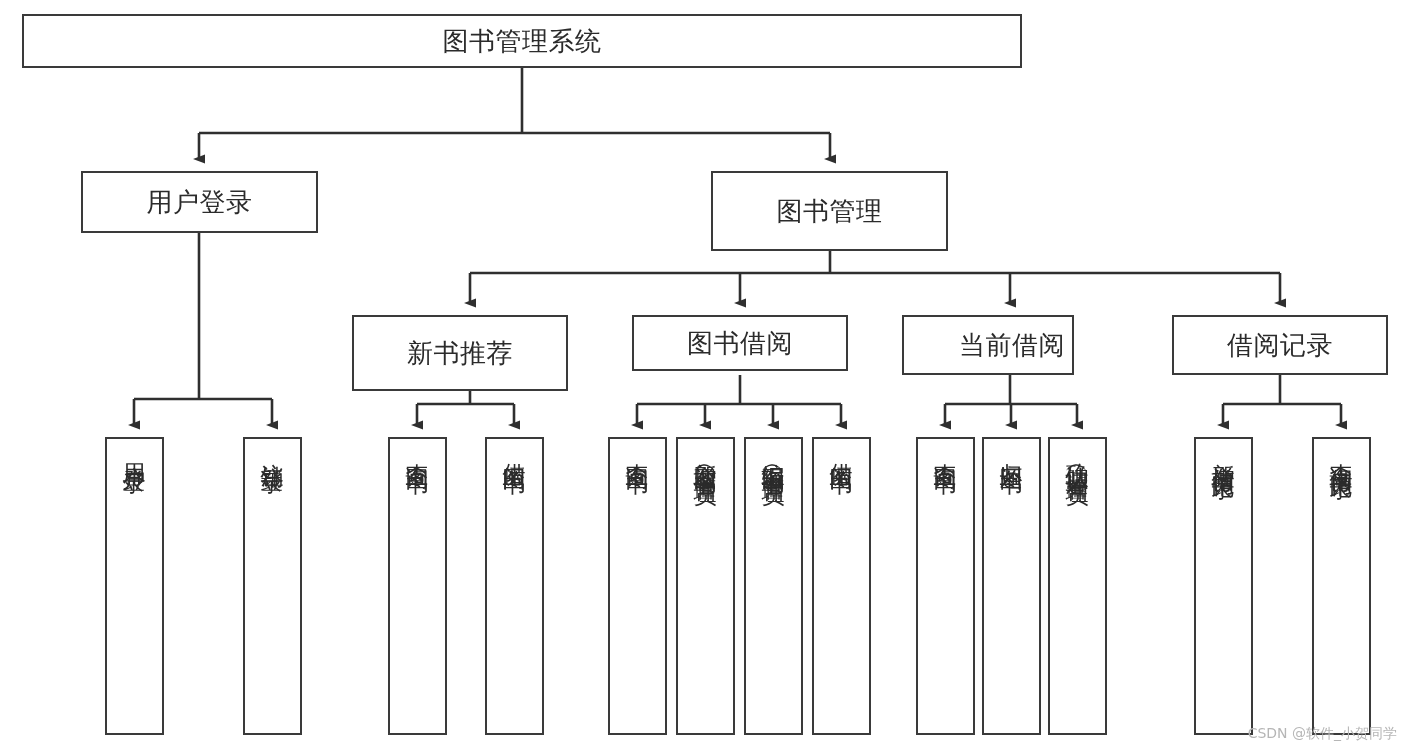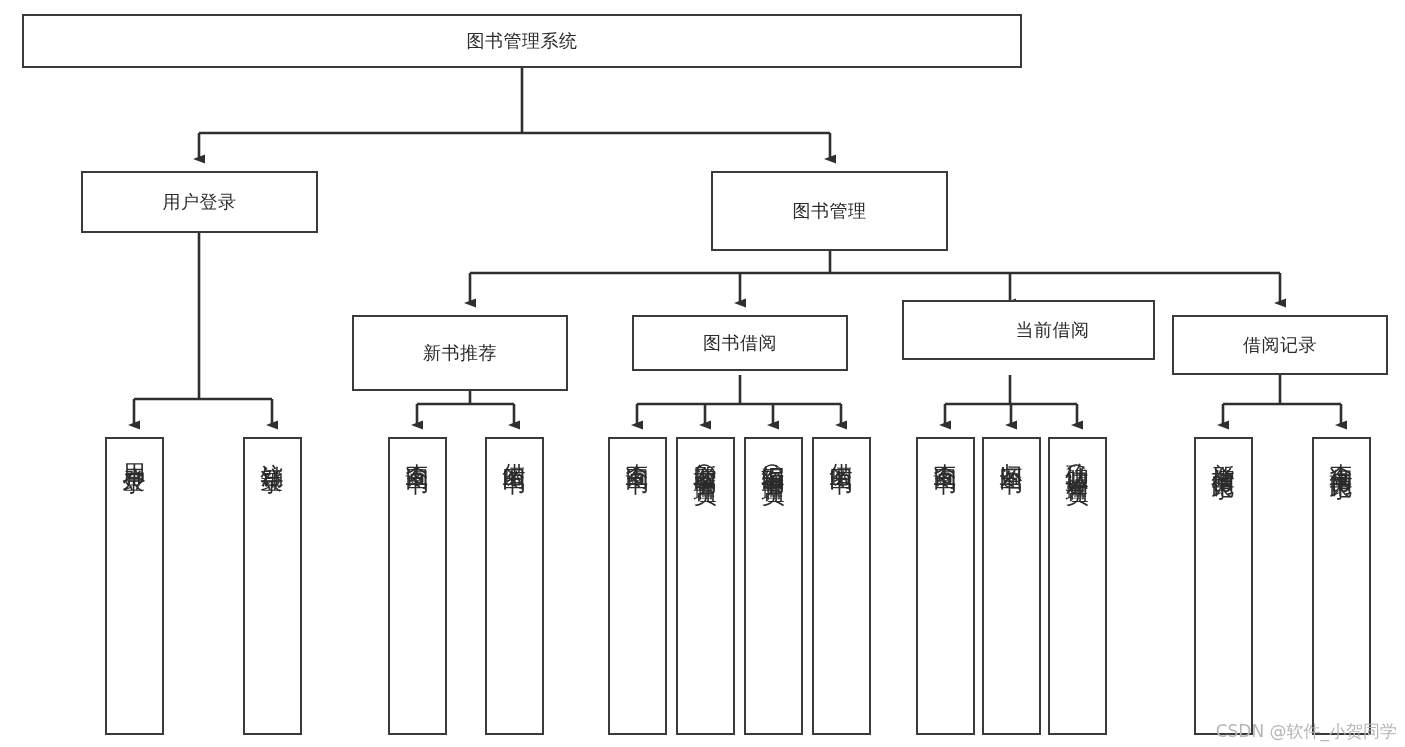--- a/index.html
+++ b/index.html
@@ -38,41 +38,41 @@
   }
   .node .label {
     display: block;
     text-align: center;
     line-height: 1.18;
     letter-spacing: 0.5px;
   }
   
   .node.h .label {
     writing-mode: horizontal-tb;
-    font-size: 18px;
+    font-size: 26px;
   }
   
   .node.v {
     align-items: flex-start;
     justify-content: center;
     padding-top: 6px;
   }
   .node.v .label {
     writing-mode: vertical-rl;
     text-orientation: upright;
     font-size: 23px;
     line-height: 1.05;
     letter-spacing: 3px;
     white-space: nowrap;
   }
   .watermark {
     position: absolute;
     right: 8px;
     bottom: 4px;
-    font-size: 17px;
+    font-size: 14px;
     color: #b6b6b6;
     white-space: nowrap;
     z-index: 6;
     font-family: "DejaVu Sans", "Liberation Sans", sans-serif;
   }
 </style>
 </head>
 <body>
 
 <div id="canvas">
@@ -137,21 +137,21 @@
   <div class="node h" style="left:711px; top:171px; width:237px; height:80px;">
     <span class="label">图书管理</span>
   </div>
 
   <div class="node h" style="left:352px; top:315px; width:216px; height:76px;justify-content:center;">
     <span class="label">新书推荐</span>
   </div>
   <div class="node h" style="left:632px; top:315px; width:216px; height:56px;">
     <span class="label">图书借阅</span>
   </div>
-  <div class="node h" style="left:902px; top:300px; width:253px; height:60px;padding-left:48px;">
+  <div class="node h" style="left:902px; top:315px; width:172px; height:60px;padding-left:48px;">
     <span class="label">当前借阅</span>
   </div>
   <div class="node h" style="left:1172px; top:315px; width:216px; height:60px;">
     <span class="label">借阅记录</span>
   </div>
 
   <div class="node v" style="left:105px; top:437px; width:59px; height:298px;">
     <span class="label">用户登录</span>
   </div>
   <div class="node v" style="left:243px; top:437px; width:59px; height:298px;">

